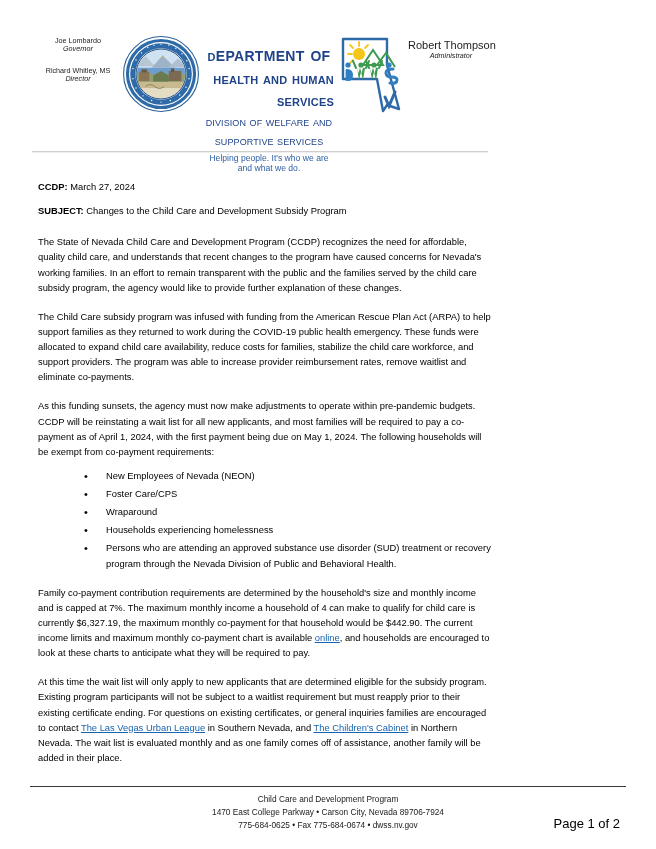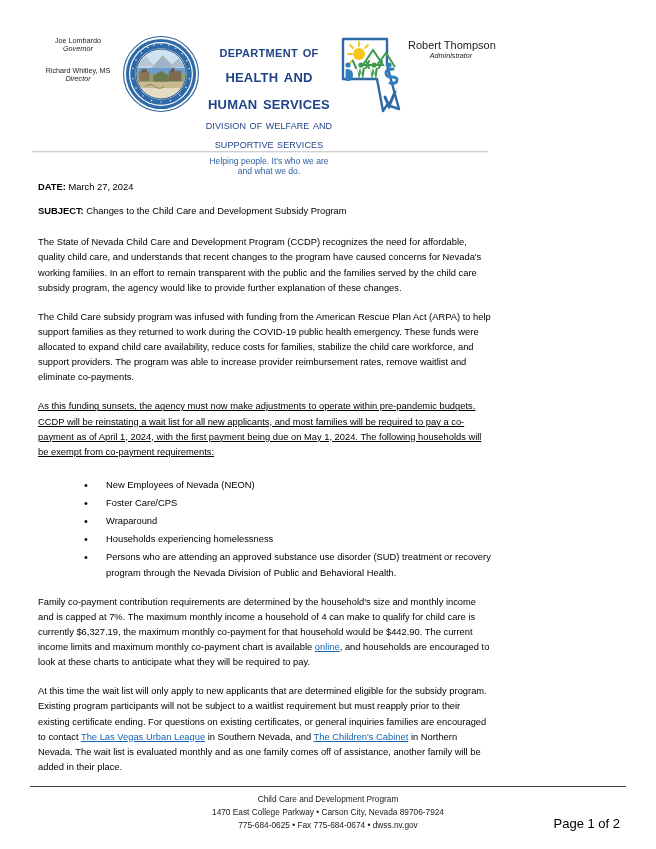--- a/index.html
+++ b/index.html
@@ -66,35 +66,36 @@
   }
 
   .title-block {
     flex: 1 1 auto;
     text-align: center;
     padding-top: 8px;
   }
   .dept-line1 {
     color: #1f4289;
     font-weight: bold;
-    font-size: 16px;
+    font-size: 20px;
     letter-spacing: 0.3px;
     font-variant: small-caps;
     text-transform: lowercase;
     line-height: 1.35;
   }
   .dept-line1::first-letter { font-size: 15.5px; }
   .dept-line2 {
     color: #1f4289;
     font-weight: bold;
-    font-size: 19px;
+    font-size: 16px;
     letter-spacing: 0.2px;
     font-variant: small-caps;
     text-transform: lowercase;
     line-height: 1.4;
+    text-align: right;
   }
   .dept-line3 {
     color: #1f4289;
     font-size: 12.2px;
     letter-spacing: 0.1px;
     font-variant: small-caps;
     text-transform: lowercase;
     line-height: 1.55;
   }
   .tagline {
@@ -148,21 +149,21 @@
     margin-bottom: 9px;
   }
   .meta-line.second { margin-bottom: 16px; }
   .meta-label {
     font-weight: bold;
   }
   p.para {
     margin: 0 0 14px 0;
     text-align: left;
   }
-  p.para.tight { margin-bottom: 18px; text-decoration: underline; }
+  p.para.tight { margin-bottom: 9px; }
 
   ul.exempt {
     margin: 0 0 14px 0;
     padding-left: 46px;
     list-style: none;
   }
   ul.exempt li {
     position: relative;
     margin: 0 0 3px 0;
     padding-left: 22px;
@@ -348,21 +349,21 @@
       <span class="admin-title">Administrator</span>
     </div>
 
   </div>
 
   <div class="header-rule"></div>
 
   <div class="body-area">
 
     <div class="meta-line">
-      <span class="meta-label">DATE:</span>
+      <span class="meta-label">CCDP:</span>
       <span>March 27, 2024</span>
     </div>
 
     <div class="meta-line second">
       <span class="meta-label">SUBJECT:</span>
       <span>Changes to the Child Care and Development Subsidy Program</span>
     </div>
 
     <p class="para">The State of Nevada Child Care and Development Program (CCDP) recognizes the need for affordable, quality child care, and understands that recent changes to the program have caused concerns for Nevada's working families. In an effort to remain transparent with the public and the families served by the child care subsidy program, the agency would like to provide further explanation of these changes.</p>
 

